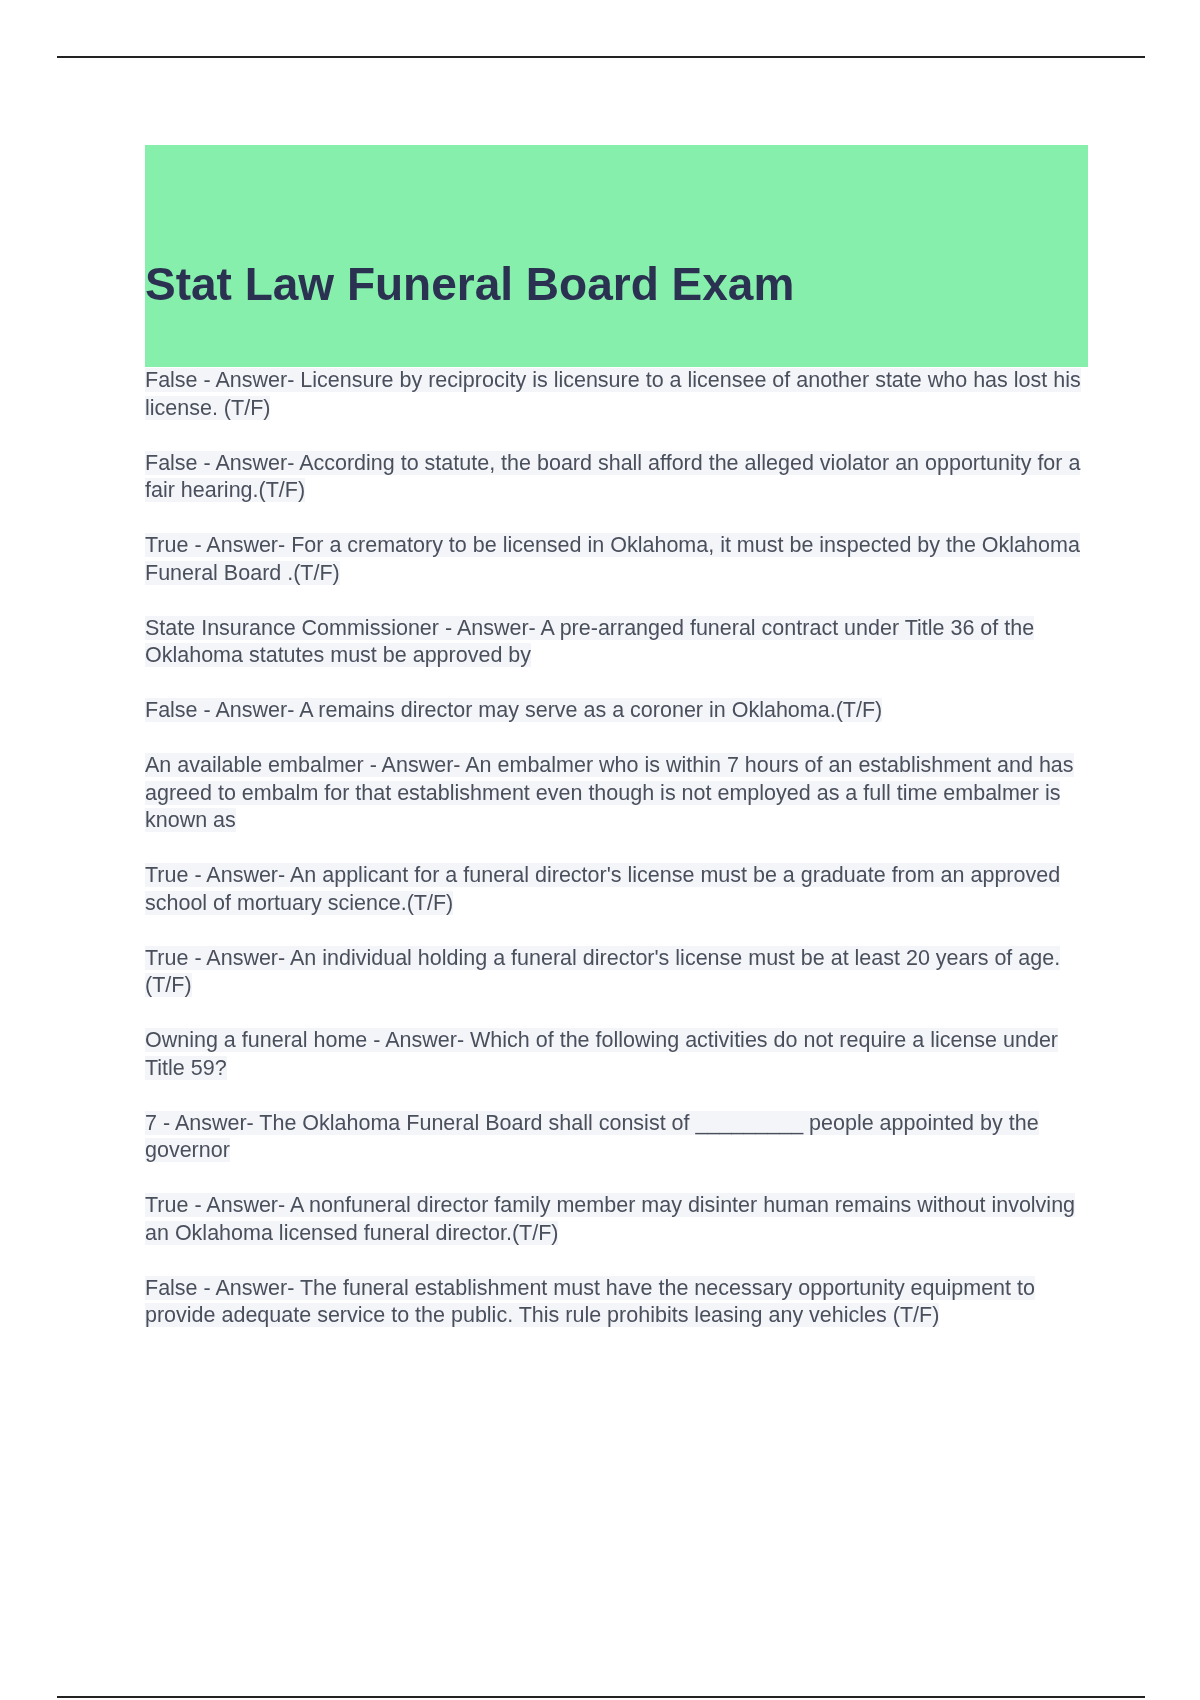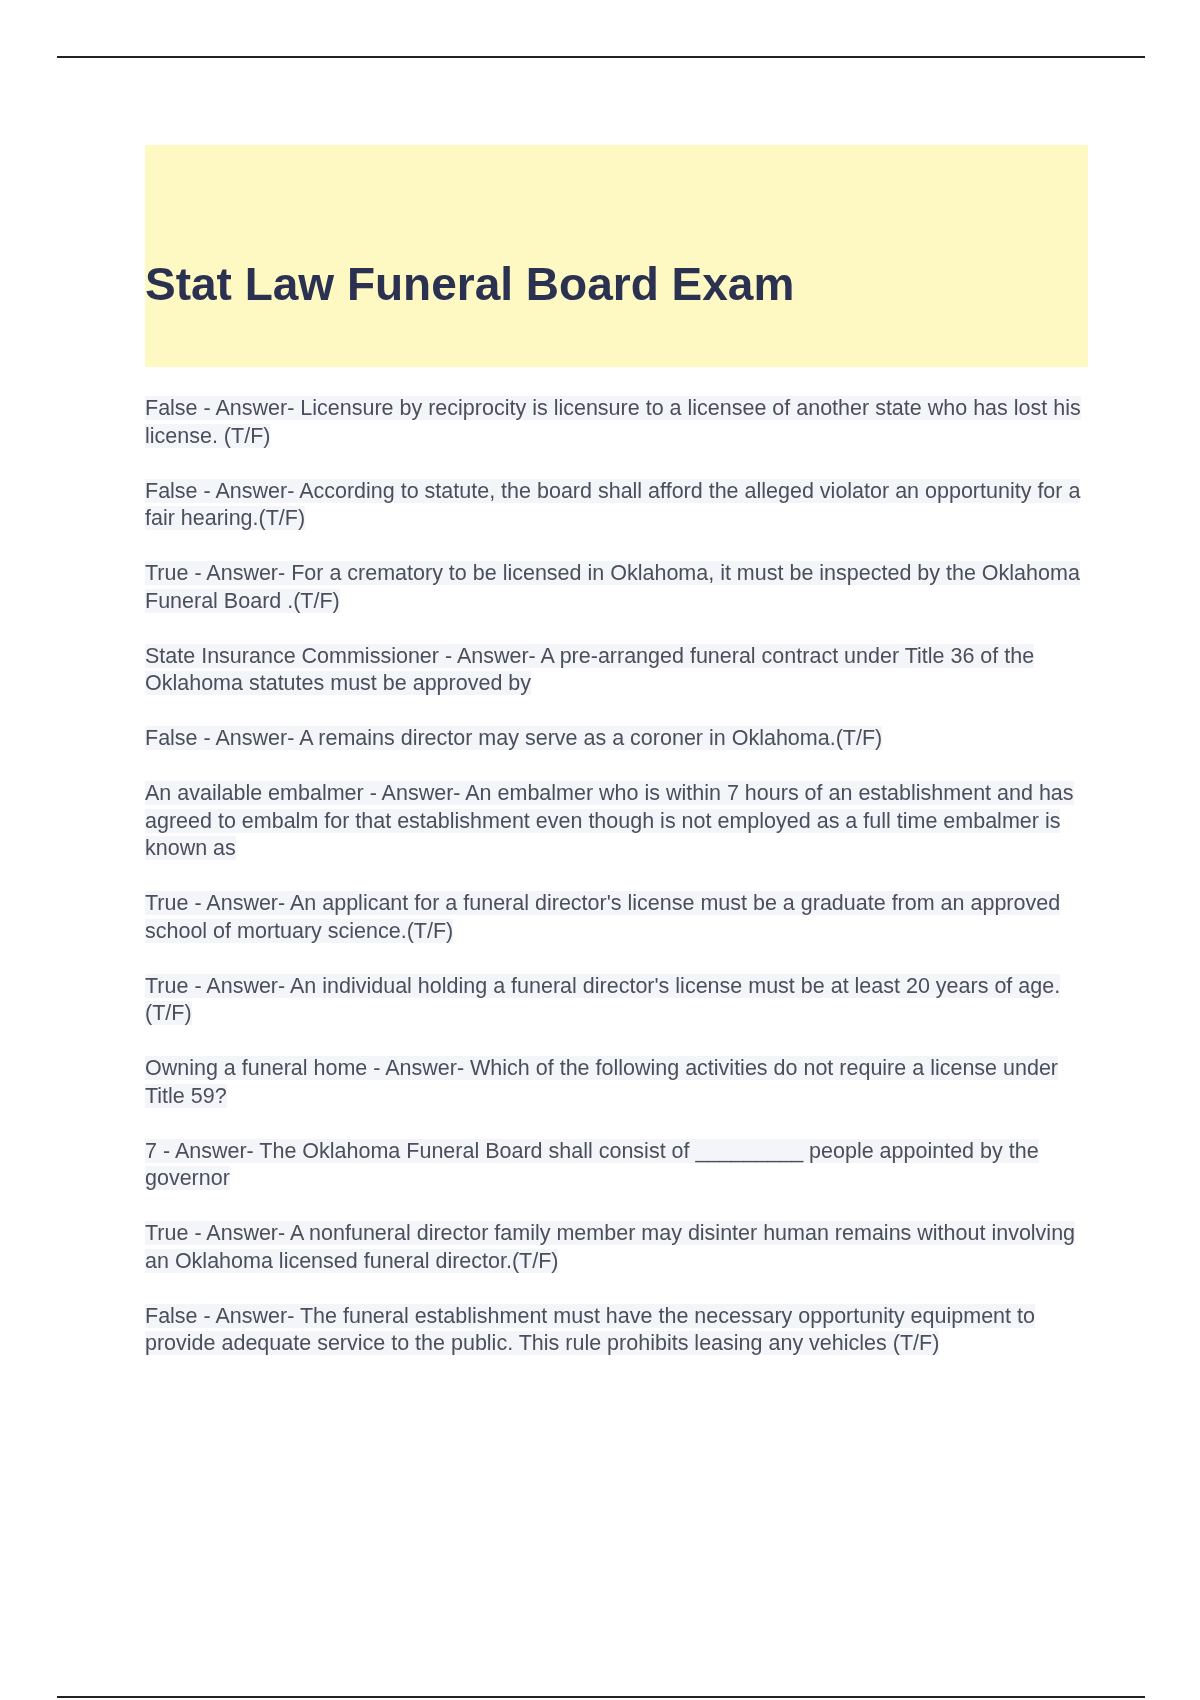--- a/index.html
+++ b/index.html
@@ -2,28 +2,28 @@
 <html><head>
 <meta charset="utf-8">
 <style>
   html, body { margin: 0; padding: 0; background: #ffffff; }
   body { width: 1200px; height: 1700px; position: relative; overflow: hidden; font-family: "Liberation Sans", sans-serif; }
   .rule { position: absolute; left: 57px; width: 1088px; height: 2px; background: #222; }
   .rule.top { top: 56px; }
   .rule.bottom { top: 1696px; }
   .header-box {
     position: absolute; left: 145px; top: 145px; width: 943px; height: 222px;
-    background: #fef9c3;
+    background: #86efac;
   }
   .title {
     position: absolute; left: 0; top: 112px; margin: 0;
     font-family: "Liberation Sans", sans-serif; font-weight: bold;
     font-size: 46px; color: #2b3150; letter-spacing: 0px; white-space: nowrap;
   }
-  .qa-list { position: absolute; left: 145px; top: 367px; width: 945px; margin-top: 28px; }
+  .qa-list { position: absolute; left: 145px; top: 367px; width: 945px; }
   .qa-item { margin: 0 0 27.5px 0; font-size: 21.5px; line-height: 27.5px; color: #4a4f5c; }
   .qa-item span.line-bg { background: #f4f5f9; box-decoration-break: clone; -webkit-box-decoration-break: clone; }
 </style>
 </head>
 <body>
 
 <div class="rule top"></div>
 
 <div class="header-box">
   <h1 class="title">Stat Law Funeral Board Exam</h1>

